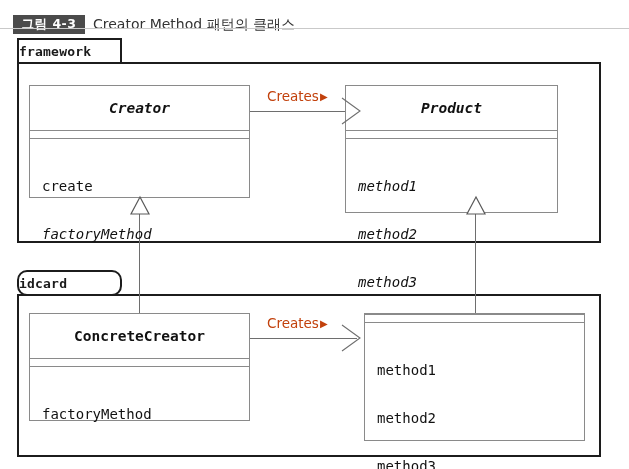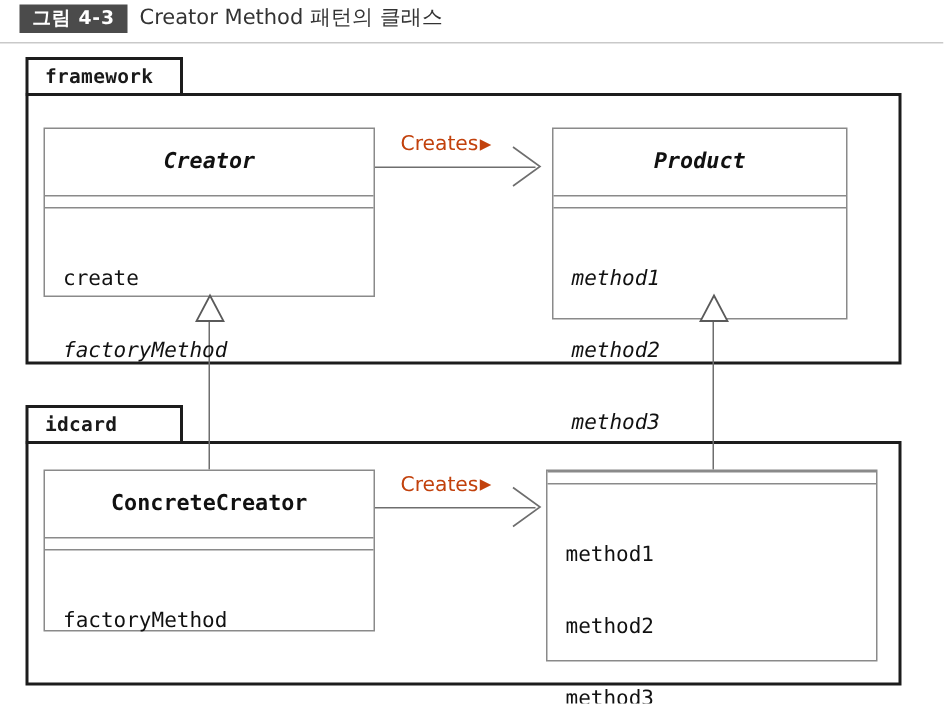--- a/index.html
+++ b/index.html
@@ -12,21 +12,21 @@
     height: 469px;
     position: relative;
     overflow: hidden;
     font-family: "Liberation Sans", sans-serif;
     -webkit-font-smoothing: antialiased;
   }
 
   
   #figure-header {
     position: absolute;
-    left: 0; top: 0;
+    left: 0; top: 12px;
     width: 535px; height: 28px;
   }
   #figure-badge {
     position: absolute;
     left: 13px; top: 3px;
     width: 72px; height: 19px;
     background: #4b4b4b;
     color: #ffffff;
     font-size: 12.5px;
     font-weight: bold;
@@ -63,21 +63,20 @@
     box-sizing: border-box;
     display: flex;
     align-items: center;
     z-index: 3;
   }
   .package-tab-label {
     font-family: "DejaVu Sans Mono", monospace;
     font-size: 13px;
     font-weight: bold;
     color: #1a1a1a;
-    padding-left: 11px;
     letter-spacing: 0.2px;
   }
   .package-body {
     position: absolute;
     border: 2px solid #1c1c1c;
     background: #ffffff;
     box-sizing: border-box;
     z-index: 1;
   }
 
@@ -160,21 +159,21 @@
 <div id="header-rule"></div>
 
 <div class="package" style="left:17px; top:38px; width:584px; height:205px;">
   <div class="package-tab" style="width:105px; height:26px;">
     <span class="package-tab-label">framework</span>
   </div>
   <div class="package-body" style="left:0; top:24px; width:584px; height:181px;"></div>
 </div>
 
 <div class="package" style="left:17px; top:270px; width:584px; height:187px;">
-  <div class="package-tab" style="width:105px; height:26px;">
+  <div class="package-tab" style="width:105px; height:26px;border-radius:10px;">
     <span class="package-tab-label">idcard</span>
   </div>
   <div class="package-body" style="left:0; top:24px; width:584px; height:163px;"></div>
 </div>
 
 <div class="line-h" style="left:249px; top:111px; width:108px;"></div>
 <svg class="arrow-open" style="left:341px; top:98px;" width="22" height="28" viewBox="0 0 22 28">
   <polyline points="2,100 2,100" fill="none"></polyline>
   <path d="M 1,0 L 19,13 L 1,26" fill="none" stroke="#6e6e6e" stroke-width="1.1"></path>
 </svg>
@@ -202,21 +201,21 @@
 
 <div class="uml-class" style="left:29px; top:85px; width:221px; height:113px;">
   <div class="uml-name abstract">Creator</div>
   <div class="uml-attrs"></div>
   <div class="uml-ops">
     <div class="uml-op">create</div>
     <div class="uml-op italic">factoryMethod</div>
   </div>
 </div>
 
-<div class="uml-class" style="left:368px; top:85px; width:197px; height:128px;">
+<div class="uml-class" style="left:345px; top:85px; width:213px; height:128px;">
   <div class="uml-name abstract">Product</div>
   <div class="uml-attrs"></div>
   <div class="uml-ops">
     <div class="uml-op italic">method1</div>
     <div class="uml-op italic">method2</div>
     <div class="uml-op italic">method3</div>
   </div>
 </div>
 
 <div class="uml-class" style="left:29px; top:313px; width:221px; height:108px;">

